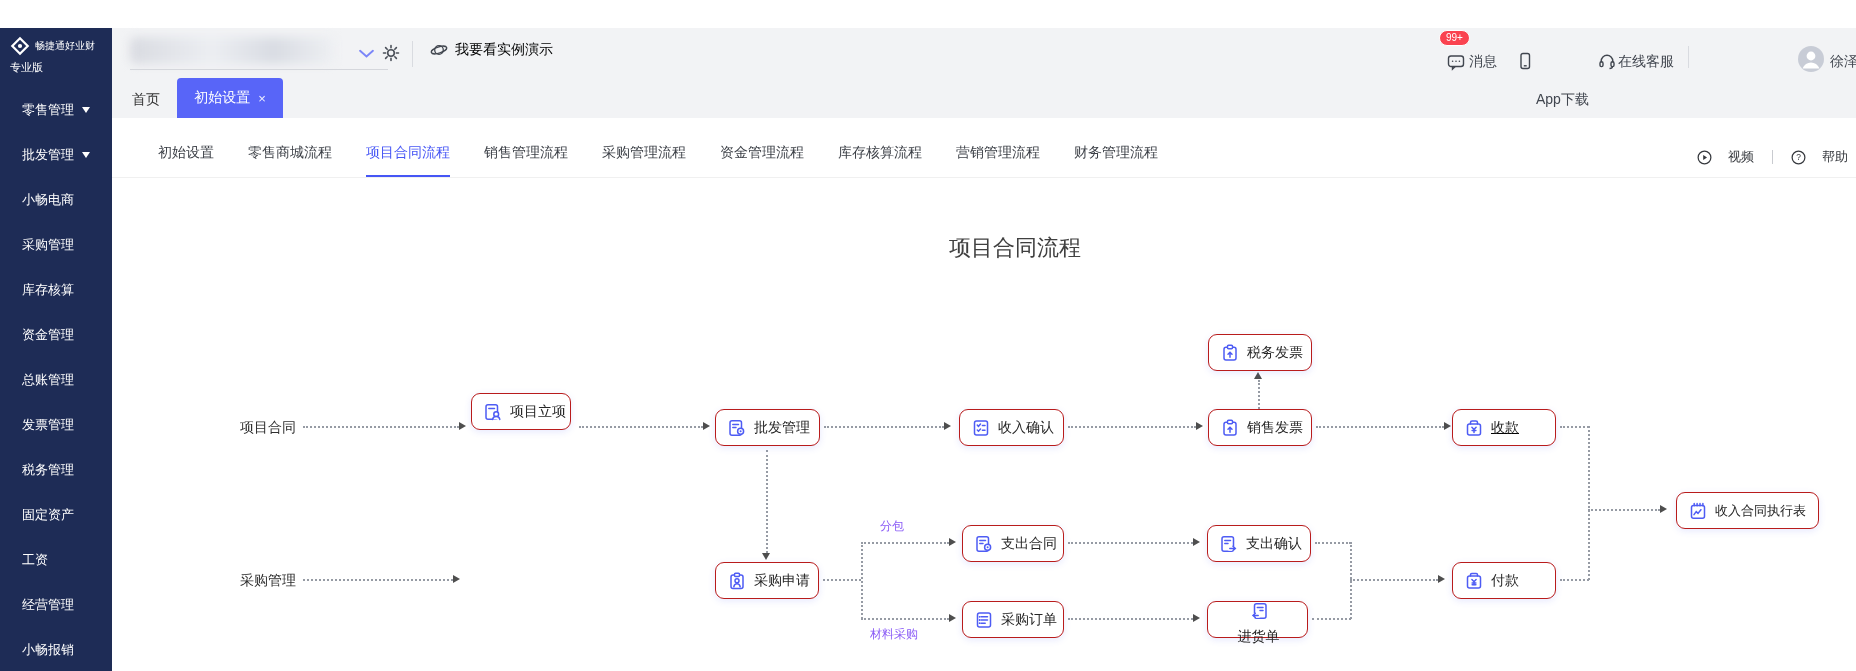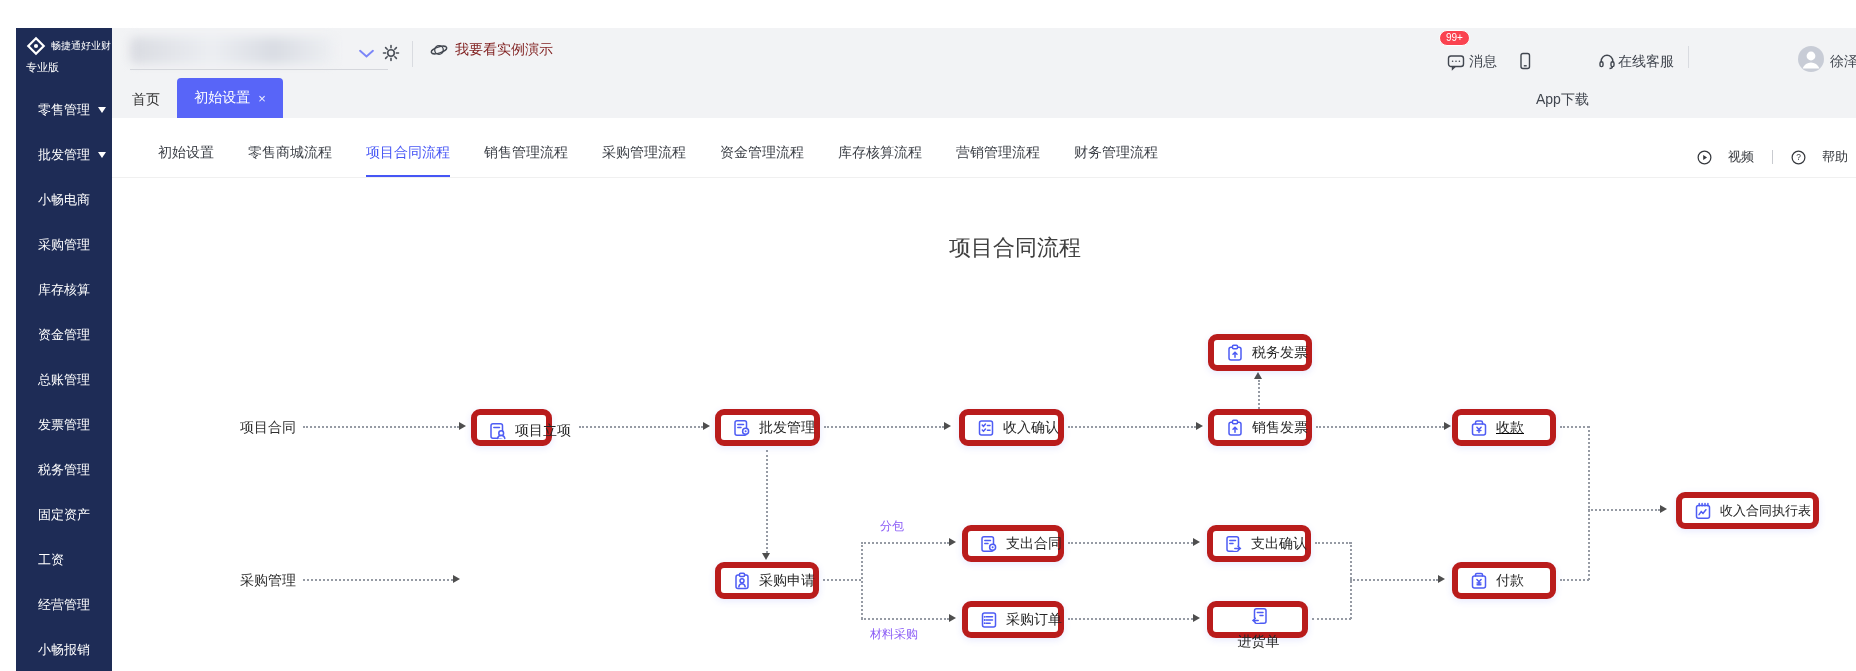--- a/index.html
+++ b/index.html
@@ -1,40 +1,40 @@
 <!DOCTYPE html>
 <html><head>
 <meta charset="utf-8">
 <style>
   * { margin:0; padding:0; box-sizing:border-box; }
   html,body { width:1856px; height:671px; overflow:hidden; background:#fff;
     font-family:"Liberation Sans","DejaVu Sans",sans-serif; }
   .stage { position:relative; width:1856px; height:671px; background:#fff; }
 
   
-  .sidecol { position:absolute; left:16px; top:28px; width:112px; height:643px; background:#1e2c56; }
+  .sidecol { position:absolute; left:0; top:28px; width:112px; height:643px; background:#1e2c56; }
   .logo-area { padding:8px 0 0 10px; }
   .logo-row { display:flex; align-items:center; gap:5px; }
   .brand-txt { color:#fff; font-size:10px; white-space:nowrap; }
   .edition { color:#fff; font-size:11px; margin:4px 0 0 0; padding-left:0px; }
   .menu { margin-top:12px; }
   .menu-item { height:45px; display:flex; align-items:center; gap:8px; padding-left:22px;
     color:#fff; font-size:13px; cursor:pointer; white-space:nowrap; }
   .caret-down { width:0; height:0; border-left:4.5px solid transparent; border-right:4.5px solid transparent;
     border-top:6px solid #fff; }
 
   
   .header { position:absolute; left:112px; top:28px; width:1744px; height:90px; background:#f2f3f5; }
   .blur-blob { position:absolute; left:18px; top:9px; width:205px; height:27px; border-radius:6px;
     background:linear-gradient(90deg,#d9dbe1,#eceef2 40%,#d9dce3 70%,#eef0f3); filter:blur(5px); }
   .name-underline { position:absolute; left:18px; top:41px; width:258px; border-bottom:1px solid #d5d7dc; }
   .hdr-ic { position:absolute; }
   .vdiv { position:absolute; width:1px; background:#d9dbe0; }
   .demo-link { position:absolute; left:318px; top:13px; display:flex; align-items:center; gap:7px;
-    font-size:14px; color:#7f1d1d; cursor:pointer; }
+    font-size:14px; color:#000000; cursor:pointer; }
   .hdr-txt { position:absolute; font-size:14px; color:#41464f; white-space:nowrap; }
   .badge { position:absolute; left:1327px; top:2px; background:#fa4350; color:#fff; font-size:10px;
     border-radius:9px; padding:1px 6px; border:1px solid #fff; line-height:12px; }
   .avatar { position:absolute; left:1686px; top:18px; }
   
   .wtab-home { position:absolute; left:20px; top:63px; font-size:14px; color:#333; cursor:pointer; }
   .wtab-active { position:absolute; left:65px; top:50px; width:106px; height:40px; background:#5865f8;
     border-radius:4px 4px 0 0; color:#fff; font-size:14px; display:flex; align-items:center;
     justify-content:center; gap:8px; cursor:pointer; }
   .wtab-close { font-size:13px; line-height:13px; cursor:pointer; opacity:.9; }
@@ -48,21 +48,21 @@
   .subtab.active { color:#4656f5; border-bottom-color:#4656f5; }
   .tab-tools { position:absolute; right:8px; bottom:11px; display:flex; align-items:center; gap:16px;
     font-size:13px; color:#35383d; }
   .tt-div { width:1px; height:14px; background:#c9cbd0; margin:0 2px; }
 
   
   .canvas { position:relative; width:1744px; height:493px; }
   .flow-title { position:absolute; left:820px; top:55px; width:166px; text-align:center;
     font-size:22px; color:#404040; }
   .row-label { position:absolute; font-size:14px; color:#2f2f2f; font-weight:500; white-space:nowrap; }
-  .node { position:absolute; height:37px; background:#fff; border:6px solid #b91c1c; border-radius:9px;
+  .node { position:absolute; height:37px; background:#fff; border:1px solid #b91c1c; border-radius:9px;
     display:flex; align-items:center; gap:8px; padding:0 10px 0 12px; cursor:pointer;
     box-shadow:0 2px 7px rgba(84,98,245,.14); white-space:nowrap; }
   .node .nlabel { font-size:14px; color:#262626; font-weight:500; }
   .nicon { display:flex; width:18px; height:18px; }
   .hl { position:absolute; border-top:2px dotted #969ba4; }
   .vl { position:absolute; border-left:2px dotted #969ba4; }
   .arr { position:absolute; width:0; height:0; }
   .arr-r { border-left:7px solid #4e4e4e; border-top:4.5px solid transparent; border-bottom:4.5px solid transparent; }
   .arr-u { border-bottom:7px solid #4e4e4e; border-left:4.5px solid transparent; border-right:4.5px solid transparent; }
   .arr-d { border-top:7px solid #4e4e4e; border-left:4.5px solid transparent; border-right:4.5px solid transparent; }
@@ -278,21 +278,21 @@
 
       <div class="hl" style="left:1448px;top:248px;width:29px;"></div>
       <div class="hl" style="left:1448px;top:401px;width:29px;"></div>
       <div class="vl" style="left:1476px;top:248px;height:154px;"></div>
       <div class="hl" style="left:1476px;top:331px;width:72px;"></div>
         <div class="arr arr-r" style="left:1548px;top:327px;"></div>
 
       <div class="branch-label" style="left:768px;top:340px;">分包</div>
       <div class="branch-label" style="left:758px;top:448px;">材料采购</div>
 
-      <div class="node" style="left:359px;top:231px;width:81px;align-items:flex-end;">
+      <div class="node" style="left:359px;top:215px;width:100px;">
         <span class="nicon">
             <svg width="18" height="18" viewBox="0 0 18 18" fill="none" stroke="#4e5cf4" stroke-width="1.5" stroke-linecap="round">
               <rect x="2" y="1.8" width="11.5" height="14.5" rx="2"></rect>
               <path d="M4.8 5.5h5.7"></path>
               <circle cx="12.2" cy="11.2" r="2.4" fill="#fff"></circle>
               <path d="M8.6 16.4c.3-1.8 1.8-2.8 3.6-2.8s3.3 1 3.6 2.8" fill="#fff"></path>
             </svg>
           </span>
         <span class="nlabel">项目立项</span>
       </div>

